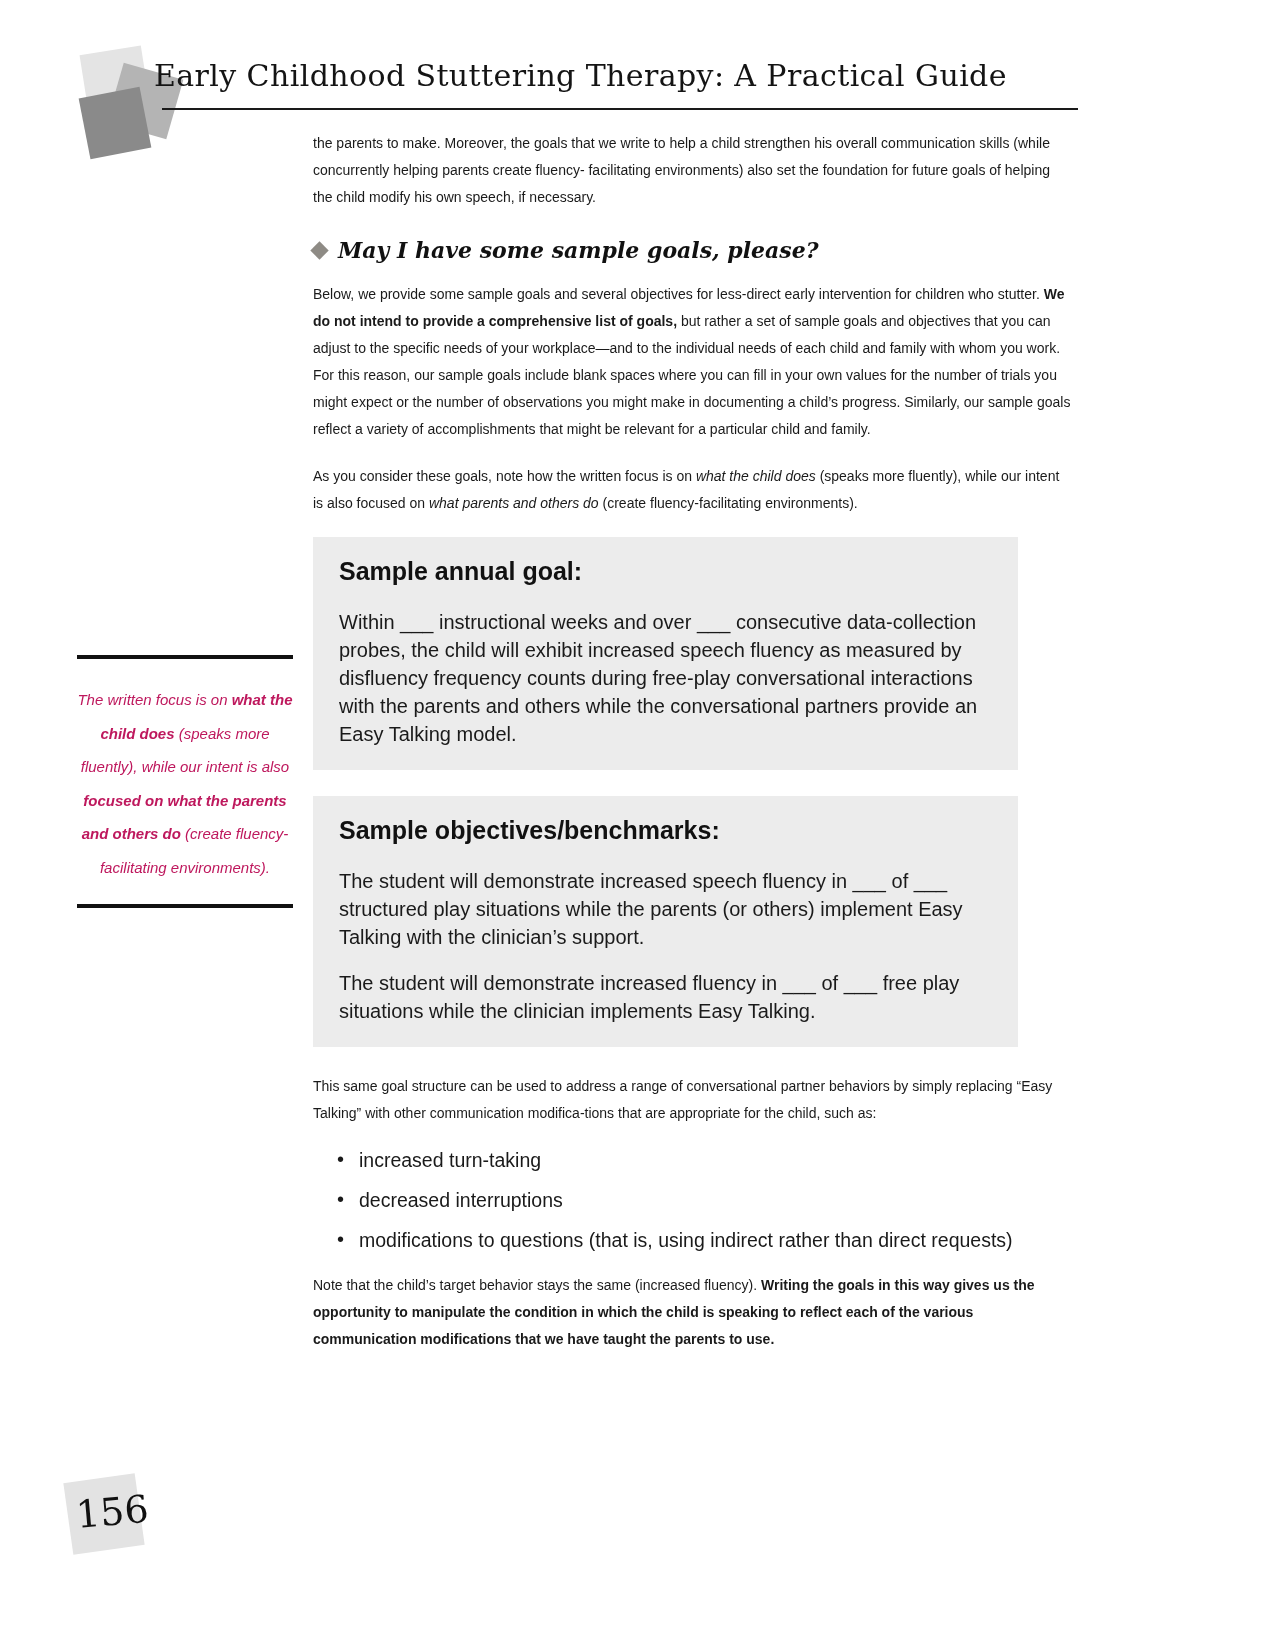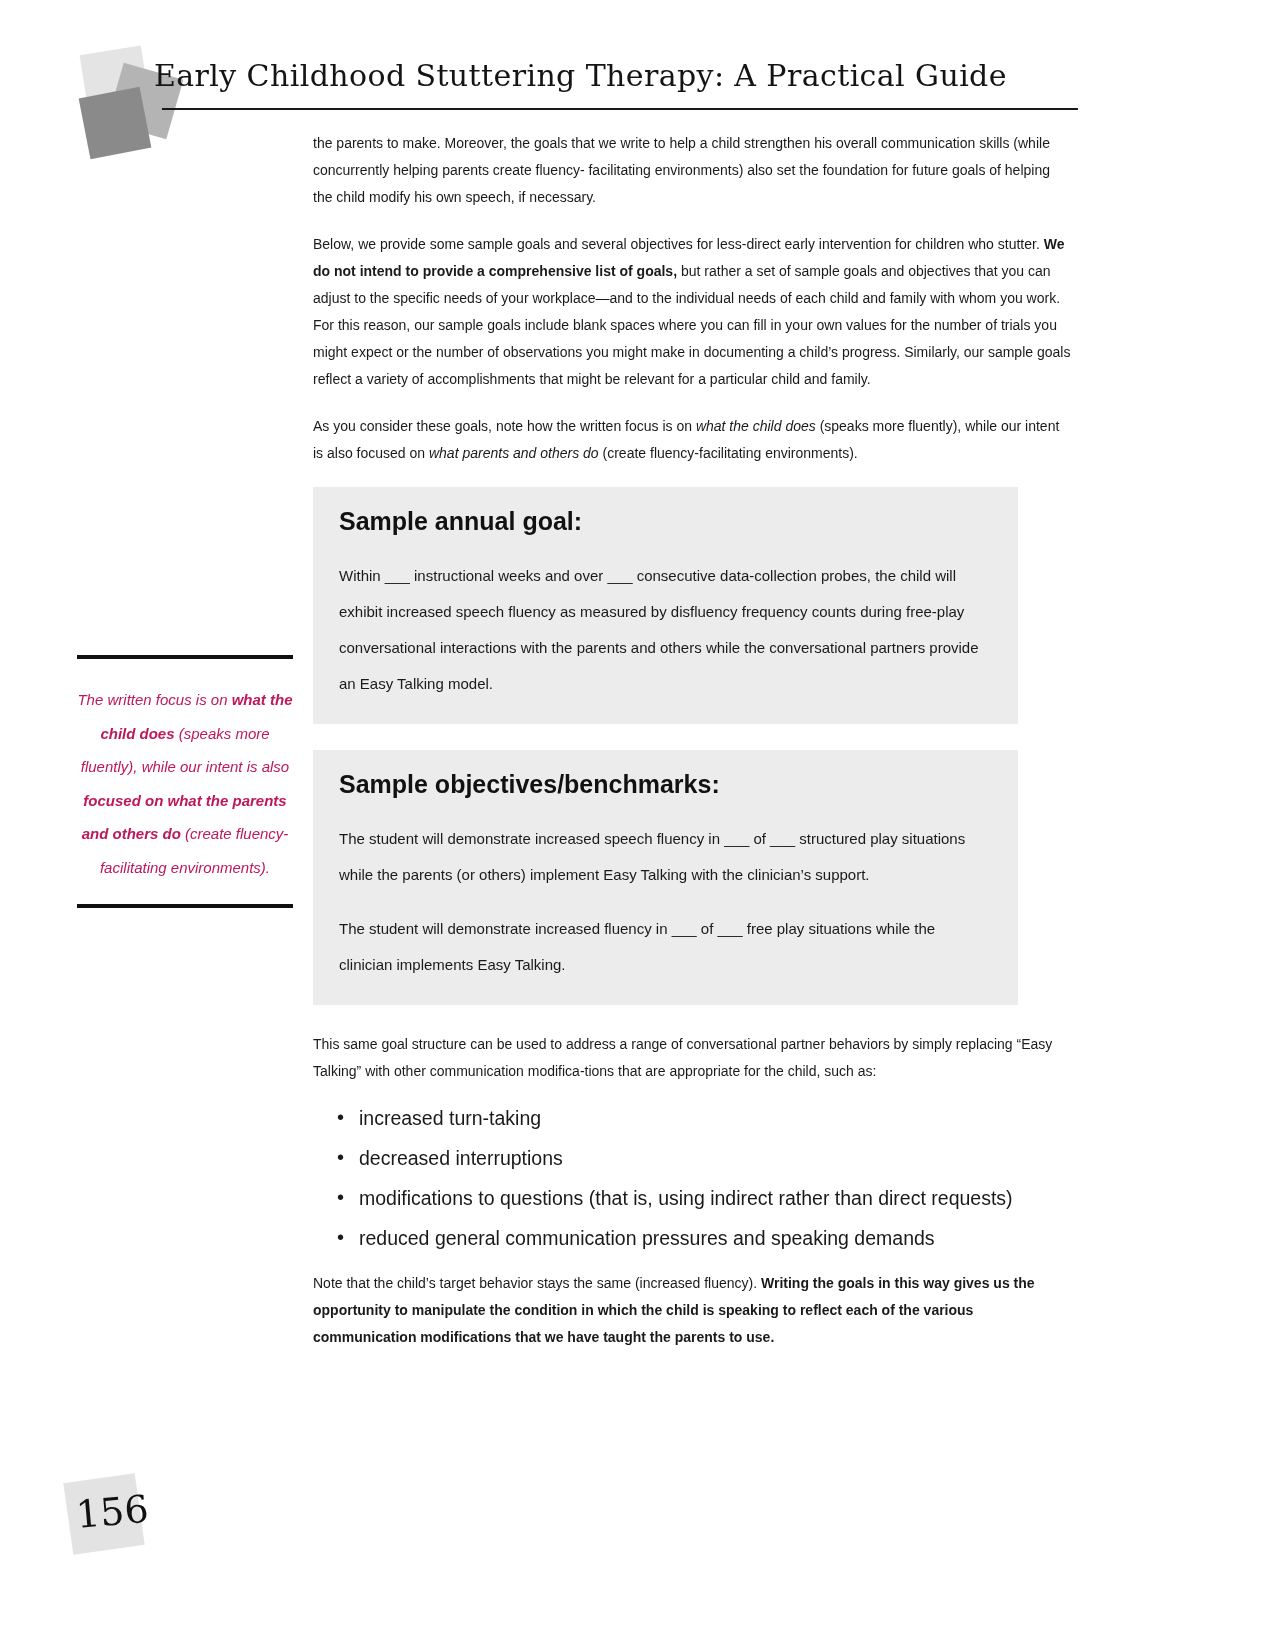--- a/index.html
+++ b/index.html
@@ -123,22 +123,22 @@
     box-sizing: content-box;
   }
   .sample-box-title {
     margin: 0 0 22px 0;
     font-size: 25px;
     font-weight: bold;
     color: #111;
   }
   .sample-box p {
     margin: 0 0 18px 0;
-    font-size: 15px;
-    line-height: 36px;
+    font-size: 20px;
+    line-height: 28px;
   }
   .sample-box p:last-child { margin-bottom: 0; }
 
   
   ul.bullet-list {
     margin: 4px 0 18px 0;
     padding: 0 0 0 46px;
     list-style: none;
   }
   ul.bullet-list li {
@@ -239,20 +239,24 @@
 
 <div class="content-column">
 
   <p class="body-text">
     <span>the parents to make. Moreover, the goals that we write to help a child strengthen</span>
     <span>his overall communication skills (while concurrently helping parents create fluency-</span>
     <span>facilitating environments) also set the foundation for future goals of helping the child</span>
     <span>modify his own speech, if necessary.</span>
   </p>
 
+  <div class="sec-heading">
+    <span class="diamond-bullet"></span>
+    <span class="sec-heading-text">May I have some sample goals, please?</span>
+  </div>
 
   <p class="body-text">
     <span>Below, we provide some sample goals and several objectives for less-direct early intervention for children who stutter. </span><b>We do not intend to provide a comprehensive list of goals,</b><span> but rather a set of sample goals and objectives that you can adjust to the specific needs of your workplace—and to the individual needs of each child and family with whom you work. For this reason, our sample goals include blank spaces where you can fill in your own values for the number of trials you might expect or the number of observations you might make in documenting a child’s progress. Similarly, our sample goals reflect a variety of accomplishments that might be relevant for a particular child and family.</span>
   </p>
 
   <p class="body-text">
     <span>As you consider these goals, note how the written focus is on </span><i>what the child does</i><span> (speaks more fluently), while our intent is also focused on </span><i>what parents and others do</i><span> (create fluency-facilitating environments).</span>
   </p>
 
   <div class="sample-box">
@@ -265,21 +269,20 @@
     <p>The student will demonstrate increased speech fluency in ___ of ___ structured play situations while the parents (or others) implement Easy Talking with the clinician’s support.</p>
     <p>The student will demonstrate increased fluency in ___ of ___ free play situations while the clinician implements Easy Talking.</p>
   </div>
 
   <p class="body-text">This same goal structure can be used to address a range of conversational partner behaviors by simply replacing “Easy Talking” with other communication modifica-tions that are appropriate for the child, such as:</p>
 
   <ul class="bullet-list">
     <li>increased turn-taking</li>
     <li>decreased interruptions</li>
     <li>modifications to questions (that is, using indirect rather than direct requests)</li>
-    <li>reduced general communication pressures and speaking demands</li>
   </ul>
 
   <p class="body-text">
     <span>Note that the child’s target behavior stays the same (increased fluency). </span><b>Writing the goals in this way gives us the opportunity to manipulate the condition in which the child is speaking to reflect each of the various communication modifications that we have taught the parents to use.</b>
   </p>
 
 </div>
 
 <div class="folio">
   <div class="folio-sq"></div>

